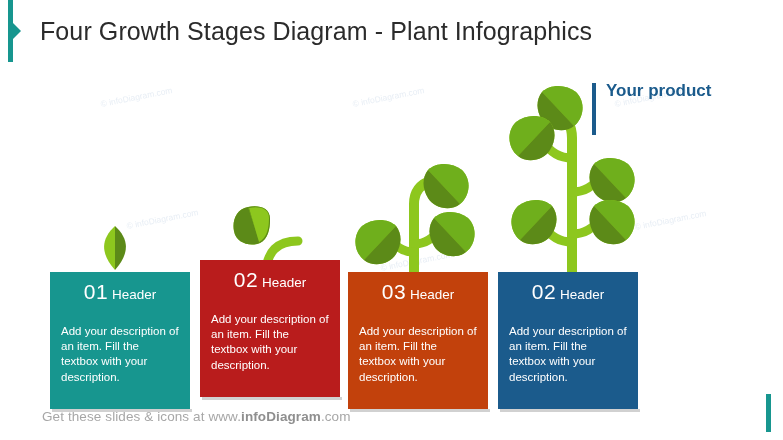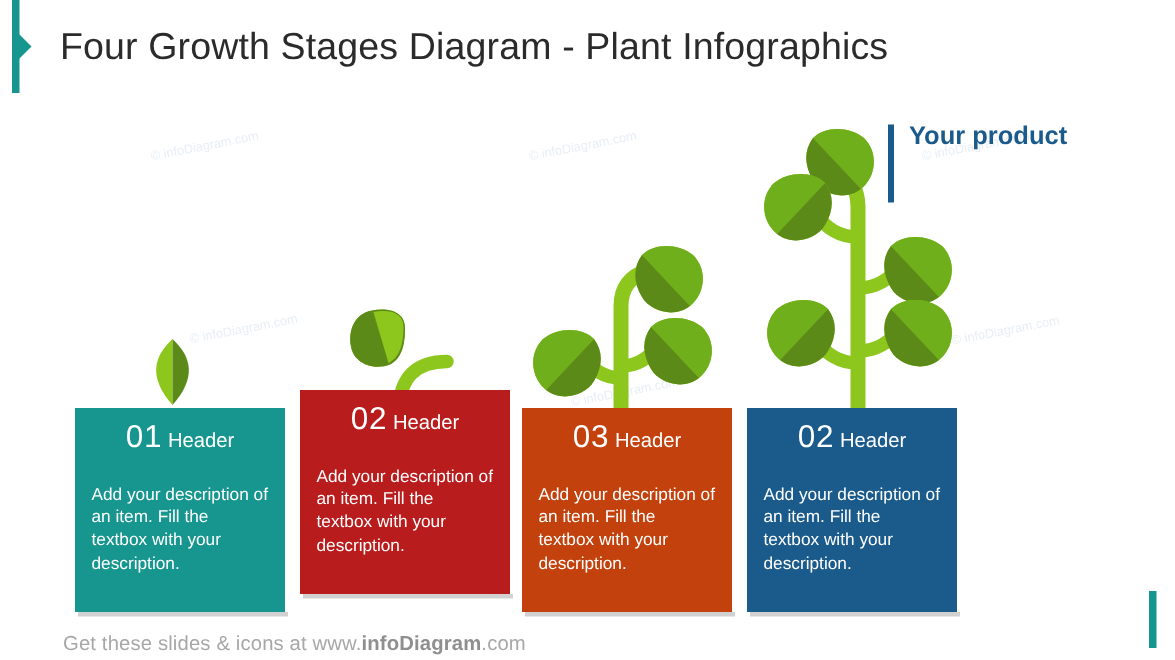--- a/index.html
+++ b/index.html
@@ -31,21 +31,21 @@
 
   
   .title{
     position:absolute;left:40px;top:17px;
     font-size:25px;font-weight:400;color:#2b2b2b;
     letter-spacing:.1px;white-space:nowrap;
   }
 
   
   .footer{
-    position:absolute;left:42px;bottom:4px;
+    position:absolute;left:42px;bottom:16px;
     font-size:13.5px;color:#a7a7a7;letter-spacing:.1px;
   }
   .footer b{color:#8f8f8f;font-weight:700;}
 
   
   .wm{
     position:absolute;
     font-size:8.5px;color:#e8eef5;
     transform:rotate(-11deg);
     white-space:nowrap;

